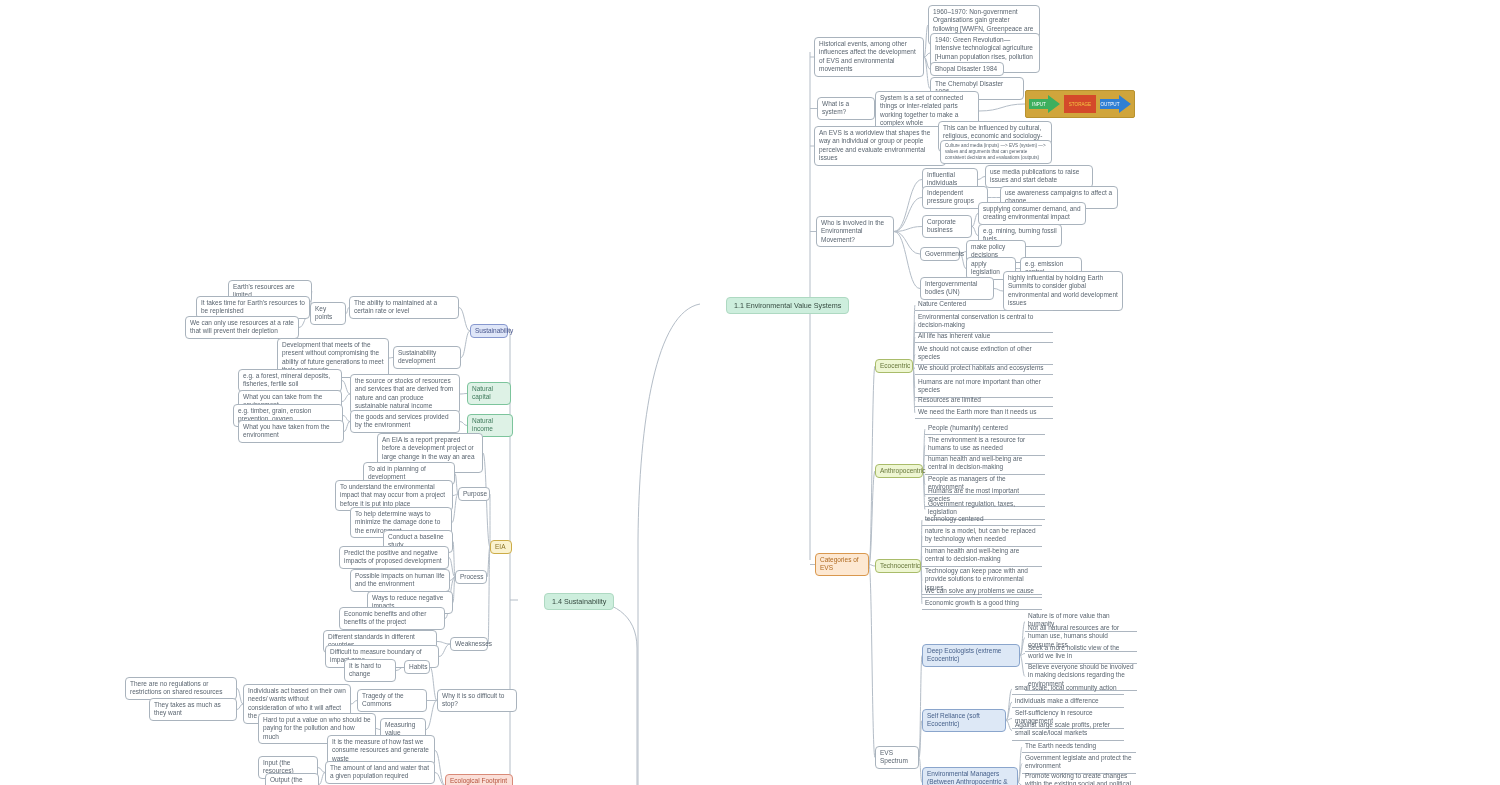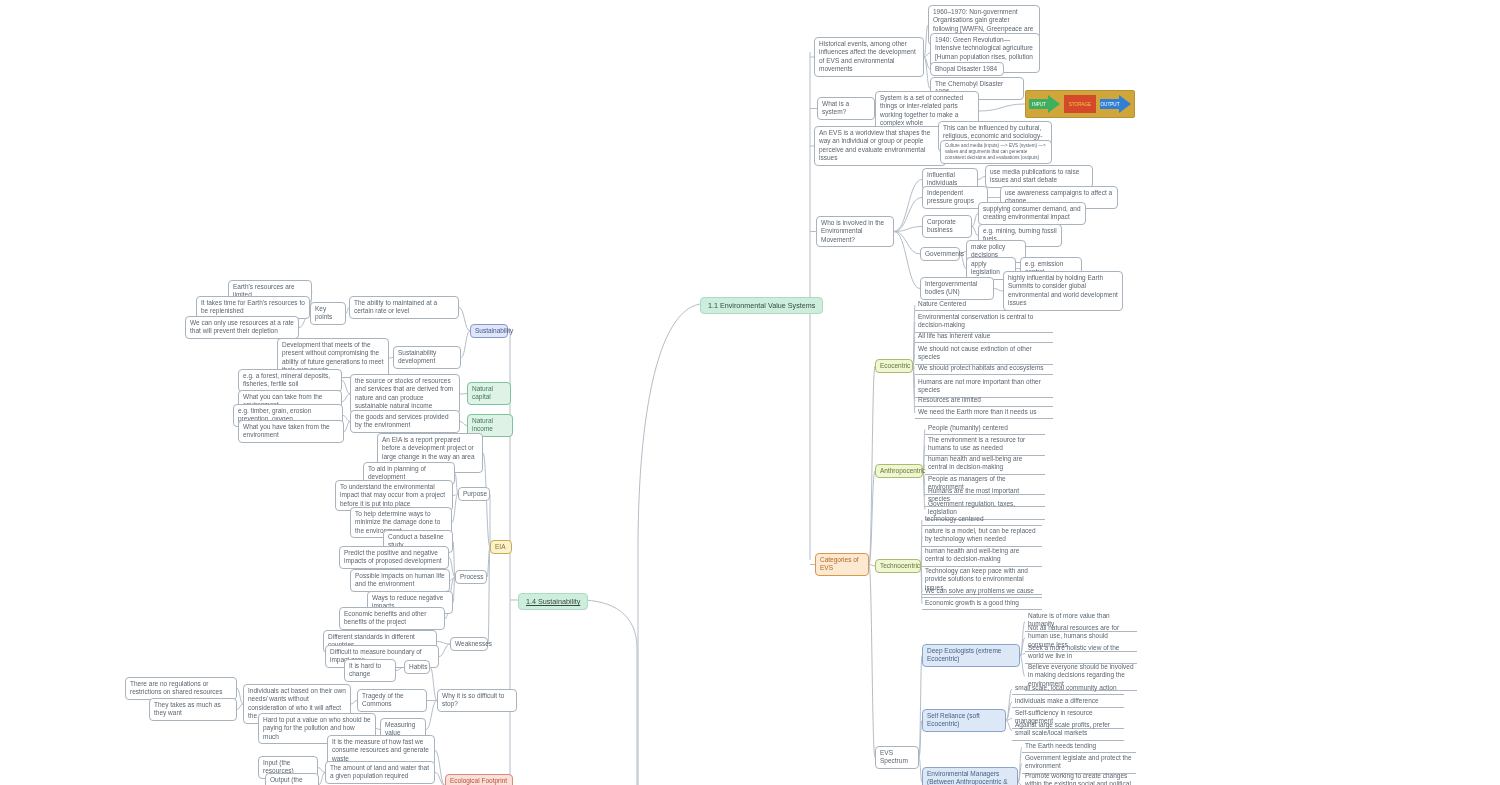--- a/index.html
+++ b/index.html
@@ -5,21 +5,21 @@
   html,body{margin:0;padding:0;background:#fff;}
   #map{position:relative;width:1500px;height:785px;overflow:hidden;background:#fff;
        font-family:"Liberation Sans",sans-serif;}
   #edges{position:absolute;left:0;top:0;z-index:0;}
   .node{position:absolute;box-sizing:border-box;z-index:1;
         background:#fff;border:1px solid #a9b3bd;border-radius:4px;
         padding:2px 4px;font-size:6.5px;line-height:1.3;color:#5a6570;}
   .text{background:transparent;border:0;border-bottom:1px solid #adb6c0;border-radius:0;
         padding:1px 3px 2px;}
   .root{background:#cdeedd;border-color:#aed9c2;color:#35493f;font-size:7.2px;
-        padding:3px 7px;white-space:nowrap;}
+        padding:3px 7px;white-space:nowrap;margin-left:26px;}
   .olive{background:#eef6d2;border-color:#a9bc6a;color:#66763a;}
   .blue{background:#dde8f6;border-color:#8aa5cc;color:#46608a;}
   .green{background:#def2e6;border-color:#7cc49c;color:#3f7a5c;}
   .bluebox{background:#dfe6f8;border-color:#8798cf;color:#47558c;}
   .yellow{background:#faf2cf;border-color:#ccac48;color:#8a7326;}
   .orange{background:#fde8d2;border-color:#d9984e;color:#b06a20;}
   .pink{background:#fbdfd8;border-color:#d98a78;color:#b5523c;}
   .img{background:#d0a53c;border:1px solid #b8922f;border-radius:2px;padding:2px 2px 0;}
 </style>
 </head>
@@ -208,21 +208,21 @@
     <div class="node text" style="left: 1025px; top: 662px; width: 112px;">Believe everyone should be involved in making decisions regarding the environment</div>
     <div class="node blue" style="left: 922px; top: 709px; width: 84px;">Self Reliance (soft Ecocentric)</div>
     <div class="node text" style="left: 1012px; top: 683px; width: 112px;">small scale, local community action</div>
     <div class="node text" style="left: 1012px; top: 696px; width: 112px;">individuals make a difference</div>
     <div class="node text" style="left: 1012px; top: 708px; width: 112px;">Self-sufficiency in resource management</div>
     <div class="node text" style="left: 1012px; top: 720px; width: 112px;">Against large scale profits, prefer small scale/local markets</div>
     <div class="node blue" style="left: 922px; top: 767px; width: 96px;">Environmental Managers (Between Anthropocentric &amp; Technocentric)</div>
     <div class="node text" style="left: 1022px; top: 741px; width: 114px;">The Earth needs tending</div>
     <div class="node text" style="left: 1022px; top: 753px; width: 114px;">Government legislate and protect the environment</div>
     <div class="node text" style="left: 1022px; top: 771px; width: 114px;">Promote working to create changes within the existing social and political structures</div>
-    <div class="node root" style="left: 518px; top: 593px; text-decoration: underline;">1.4 Sustainability</div>
+    <div class="node root" style="left: 518px; top: 593px;">1.4 Sustainability</div>
     <div class="node bluebox" style="left: 470px; top: 324px; width: 38px;">Sustainability</div>
     <div class="node" style="left: 349px; top: 296px; width: 110px;">The ability to maintained at a certain rate or level</div>
     <div class="node" style="left: 310px; top: 302px; width: 36px;">Key points</div>
     <div class="node" style="left: 228px; top: 280px; width: 84px;">Earth's resources are limited</div>
     <div class="node" style="left: 196px; top: 296px; width: 114px;">It takes time for Earth's resources to be replenished</div>
     <div class="node" style="left: 185px; top: 316px; width: 114px;">We can only use resources at a rate that will prevent their depletion</div>
     <div class="node" style="left: 393px; top: 346px; width: 68px;">Sustainability development</div>
     <div class="node" style="left: 277px; top: 338px; width: 112px;">Development that meets of the present without compromising the ability of future generations to meet their own needs</div>
     <div class="node green" style="left: 467px; top: 382px; width: 44px;">Natural capital</div>
     <div class="node" style="left: 350px; top: 374px; width: 110px;">the source or stocks of resources and services that are derived from nature and can produce sustainable natural income</div>

